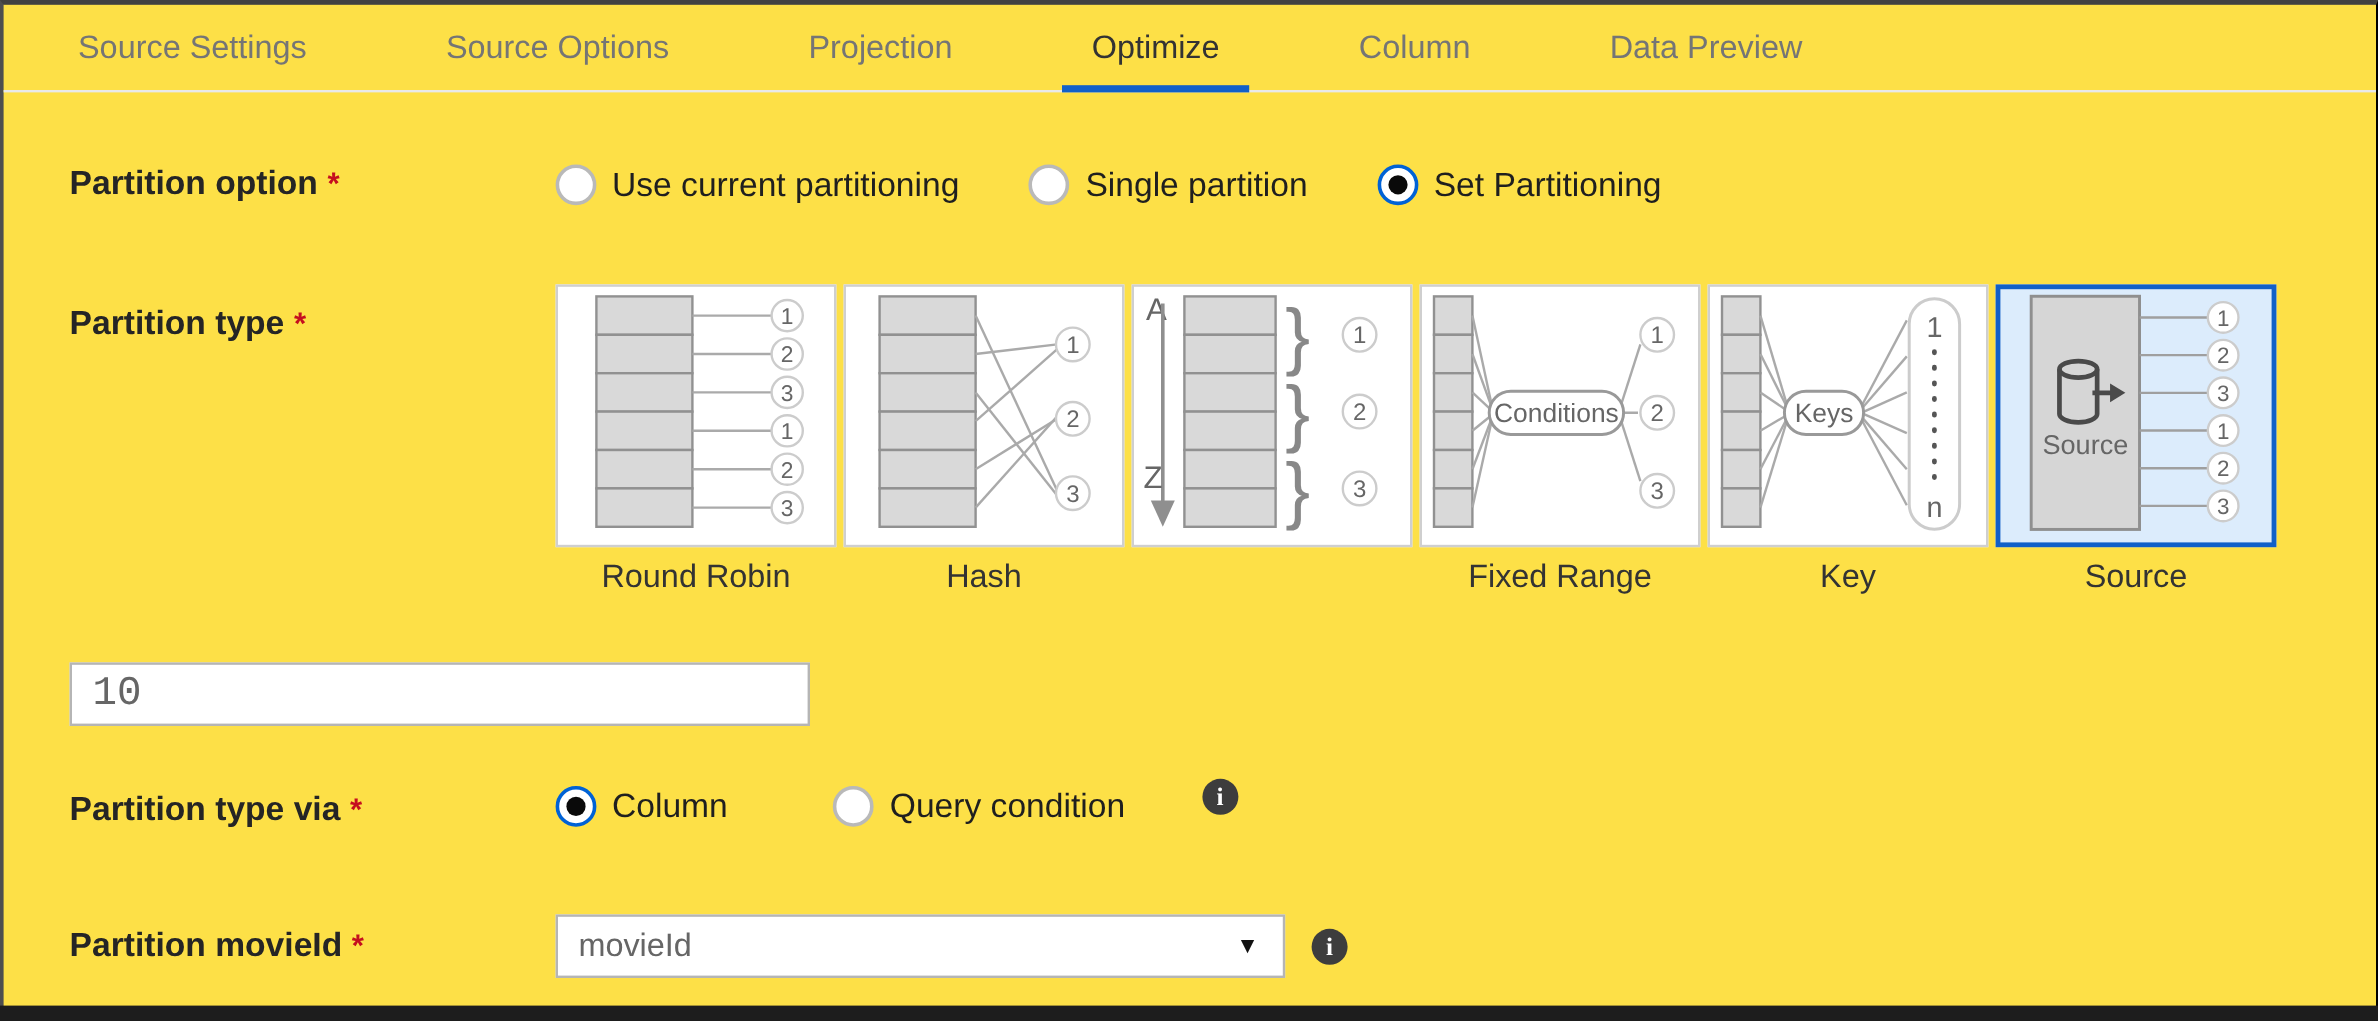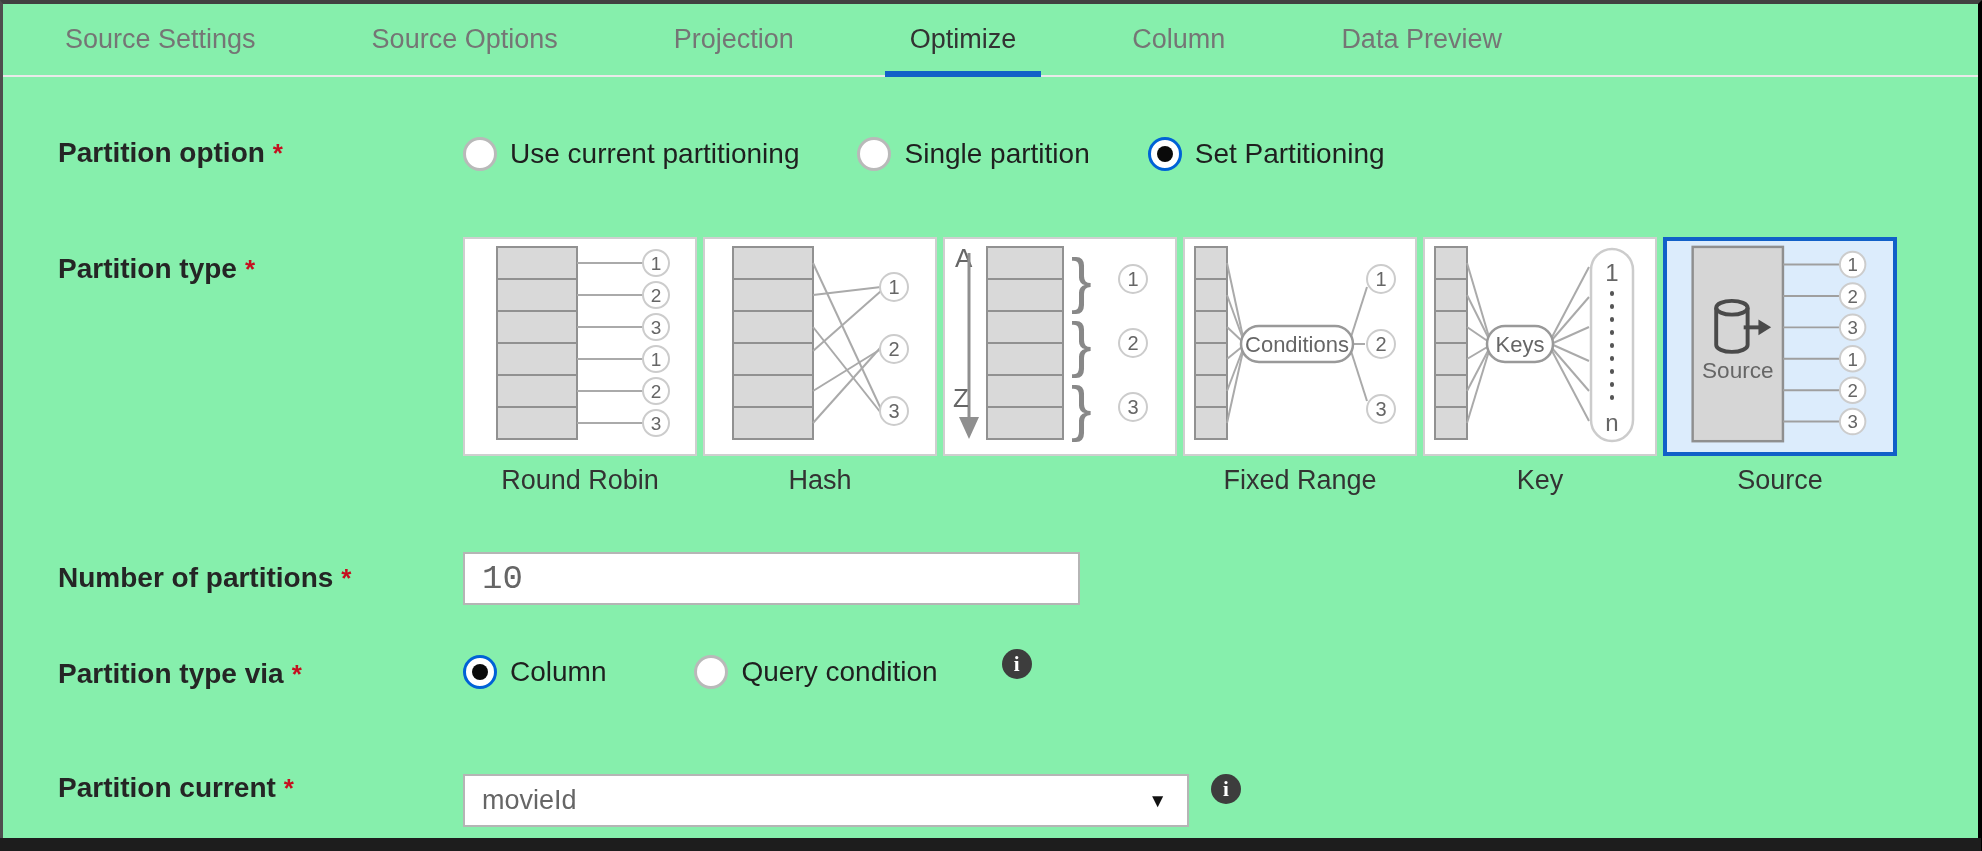--- a/index.html
+++ b/index.html
@@ -1,19 +1,19 @@
 <!DOCTYPE html>
 <html><head>
 <meta charset="utf-8">
 <style>
   * { margin:0; padding:0; box-sizing:border-box; }
   html,body { width:1982px; height:851px; background:#fff; font-family:"Liberation Sans", sans-serif; overflow:hidden; }
   .frame {
-    position:relative; width:1982px; height:851px; background:#86efac;
-    border-top:4px solid #414141; border-left:3px solid #4e4e4e; border-right:4px solid #000000;
+    position:relative; width:1982px; height:851px; background:#fde047;
+    border-top:4px solid #414141; border-left:3px solid #4e4e4e; border-right:2px solid #000000;
   }
   .bottom-bar { position:absolute; left:-3px; right:-3px; bottom:0; height:13px; background:#1d1d1d; }
 
   
   .tabbar { display:flex; align-items:stretch; height:73px; padding-left:62px; border-bottom:2px solid #e9e9e9; }
   .tab { display:flex; align-items:center; margin-right:116px; font-size:27px; color:#757575; position:relative; cursor:pointer; white-space:nowrap; }
   .tab.active { color:#333; }
   .tab.active::after { content:""; position:absolute; left:-25px; right:-25px; bottom:-2px; height:6px; background:#1160c8; }
 
   
@@ -45,21 +45,21 @@
 
   .row-readvia { margin-top:50px; }
   .row-readvia .row-label { padding-top:3px; }
   .readvia-content { display:flex; align-items:center; gap:88px; }
 
   .info-icon { width:30px; height:30px; border-radius:50%; background:#3d3d3d; color:#fff; font-size:21px; font-weight:bold; display:flex; align-items:center; justify-content:center; font-family:"Liberation Serif", serif; }
   .info-readvia { margin-left:64px; margin-top:-6px; }
 
   .row-column { margin-top:72px; }
   .row-column .row-label { padding-top:10px; }
-  .dropdown { position:relative; width:726px; height:53px; border:2px solid #b5b5b5; background:#fff; display:flex; align-items:center; padding:0 17px; cursor:pointer;margin-top:12px; }
+  .dropdown { position:relative; width:608px; height:53px; border:2px solid #b5b5b5; background:#fff; display:flex; align-items:center; padding:0 17px; cursor:pointer; }
   .dropdown-value { font-size:27px; color:#666; }
   .dropdown-caret { position:absolute; right:20px; top:50%; transform:translateY(-50%); font-size:19px; color:#111; }
   .info-column { margin-left:22px; margin-top:12px; }
 
   .diag-text { font-family:"Liberation Sans", sans-serif; fill:#666; }
 </style>
 </head>
 <body>
 
 <div class="frame">
@@ -322,23 +322,20 @@
               </g>
             </svg>
           </div>
           <div class="tile-label">Source</div>
         </div>
 
       </div>
     </div>
 
     <div class="row row-number">
-      <div class="row-label">
-        <span>Number of partitions</span><span class="req">*</span>
-      </div>
       <input class="text-input" type="text" value="10" style="">
     </div>
 
     <div class="row row-readvia">
       <div class="row-label">
         <span>Partition type via</span><span class="req">*</span>
       </div>
       <div class="readvia-content">
         <div class="radio-item selected">
           <span class="radio-circle"></span>
@@ -347,21 +344,21 @@
         <div class="radio-item">
           <span class="radio-circle"></span>
           <span class="radio-label">Query condition</span>
         </div>
       </div>
       <div class="info-icon info-readvia">i</div>
     </div>
 
     <div class="row row-column">
       <div class="row-label">
-        <span>Partition current</span><span class="req">*</span>
+        <span>Partition movieId</span><span class="req">*</span>
       </div>
       <div class="dropdown">
         <span class="dropdown-value">movieId</span>
         <span class="dropdown-caret">▼</span>
       </div>
       <div class="info-icon info-column">i</div>
     </div>
 
   </div>
 

